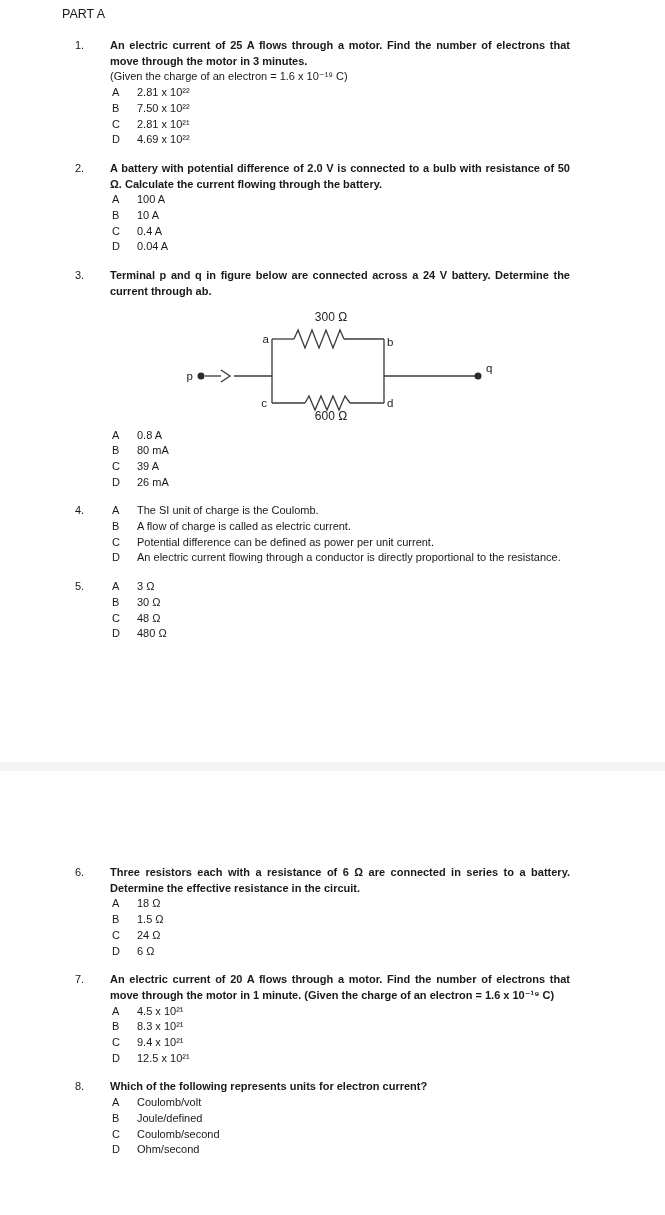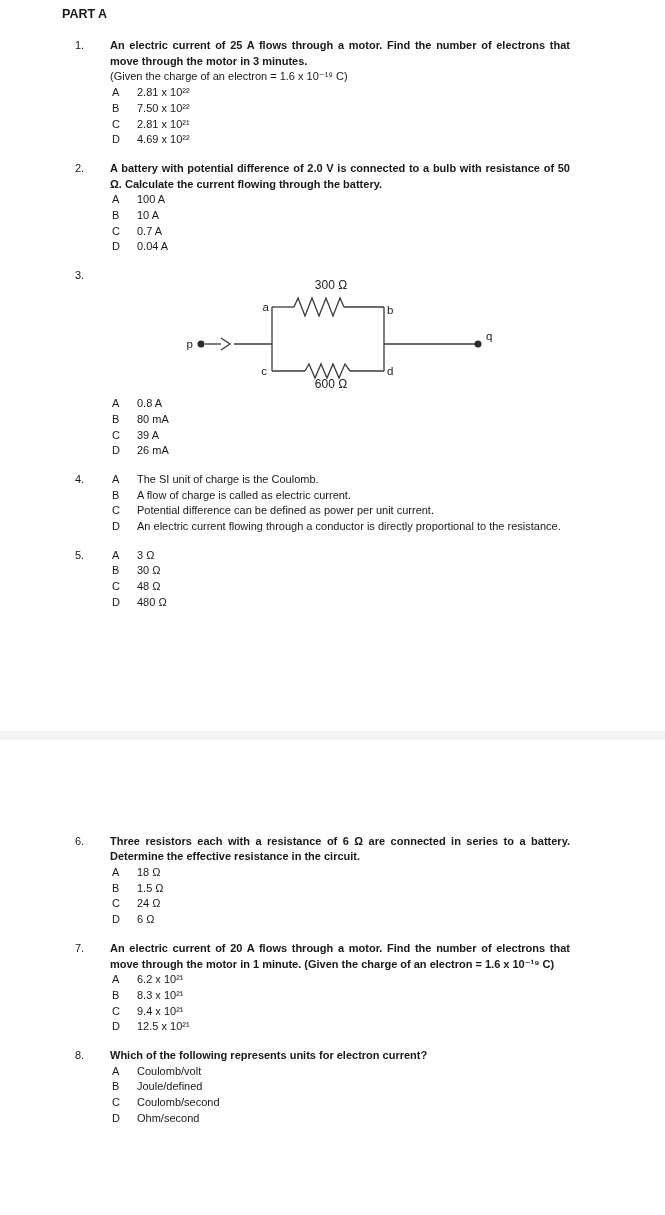--- a/index.html
+++ b/index.html
@@ -6,21 +6,21 @@
   html, body { background:#ffffff; }
   body {
     width:665px; height:1215px; overflow:hidden;
     font-family:"Liberation Sans","DejaVu Sans",sans-serif;
     color:#191919;
     font-size:11px; line-height:15.7px;
   }
   .page { padding-top:7px; }
   .heading {
     margin-left:62px;
-    font-size:12.5px; font-weight:700; line-height:14px;
+    font-size:12.5px; font-weight:400; line-height:14px;
   }
   .questions { margin-top:17px; }
   .question {
     display:flex;
     margin:0 95px 13px 75px;
   }
   .q-num { width:35px; flex-shrink:0; }
   .q-body { flex:1; min-width:0; }
   .q-text { text-align:justify;font-weight:bold; }
   .option { display:flex; }
@@ -72,31 +72,32 @@
           <div class="option">
             <span class="opt-letter">A</span>
             <span class="opt-text">100 A</span>
           </div>
           <div class="option">
             <span class="opt-letter">B</span>
             <span class="opt-text">10 A</span>
           </div>
           <div class="option">
             <span class="opt-letter">C</span>
-            <span class="opt-text">0.7 A</span>
+            <span class="opt-text">0.4 A</span>
           </div>
           <div class="option">
             <span class="opt-letter">D</span>
             <span class="opt-text">0.04 A</span>
           </div>
         </div>
       </div>
       <div class="question">
         <div class="q-num">3.</div>
         <div class="q-body">
+          <div class="q-text">Terminal p and q in figure below are connected across a 24 V battery. Determine the current through ab.</div>
   <div class="figure">
     <svg width="340" height="118" viewBox="0 0 340 118">
 
       <g class="fig-line">
 
         <line x1="25" y1="70" x2="41" y2="70"></line>
         <line x1="54" y1="70" x2="92" y2="70"></line>
 
         <line x1="204" y1="70" x2="296" y2="70"></line>
 
@@ -214,21 +215,21 @@
             <span class="opt-text">6 Ω</span>
           </div>
         </div>
       </div>
       <div class="question">
         <div class="q-num">7.</div>
         <div class="q-body">
           <div class="q-text">An electric current of 20 A flows through a motor. Find the number of electrons that move through the motor in 1 minute. (Given the charge of an electron = 1.6 x 10⁻¹⁹ C)</div>
           <div class="option">
             <span class="opt-letter">A</span>
-            <span class="opt-text">6.2 x 10²¹</span>
+            <span class="opt-text">4.5 x 10²¹</span>
           </div>
           <div class="option">
             <span class="opt-letter">B</span>
             <span class="opt-text">8.3 x 10²¹</span>
           </div>
           <div class="option">
             <span class="opt-letter">C</span>
             <span class="opt-text">9.4 x 10²¹</span>
           </div>
           <div class="option">

